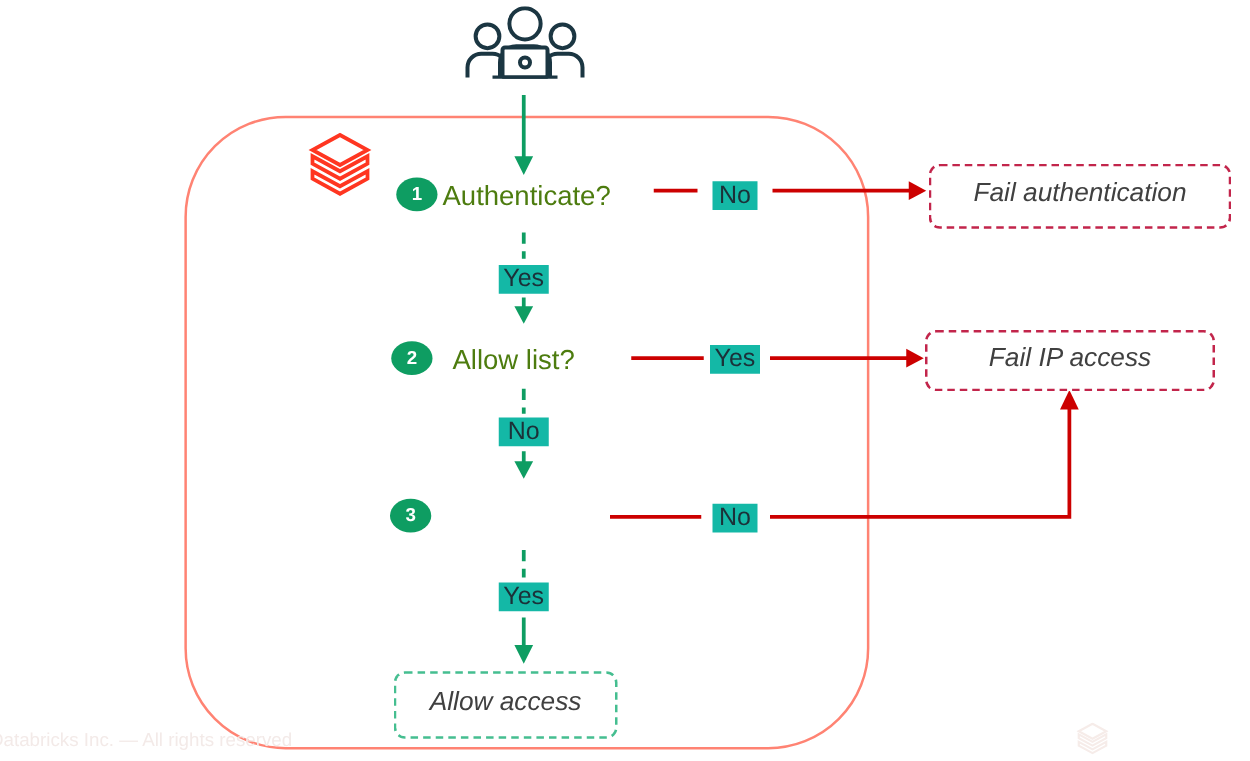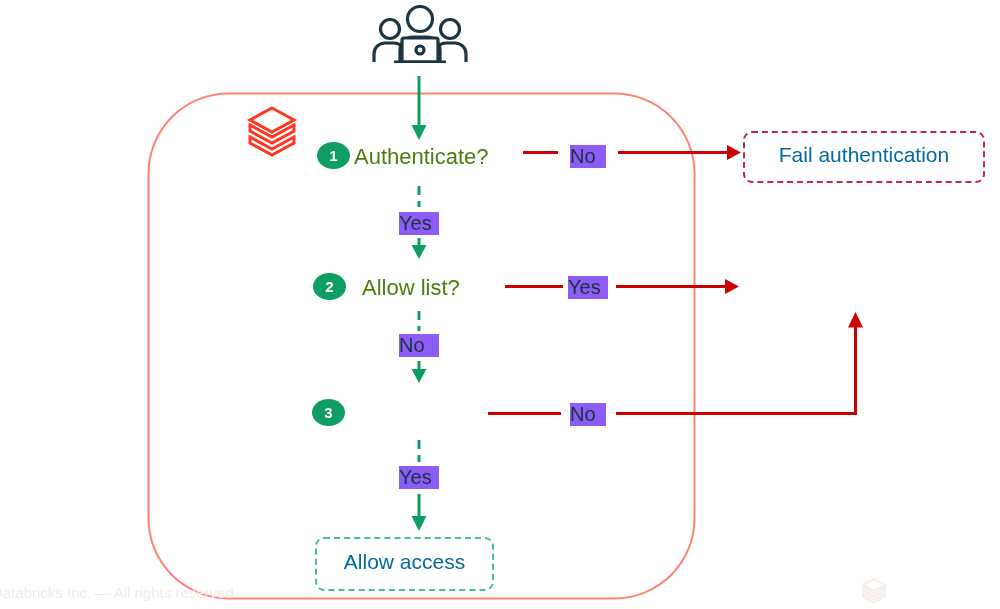--- a/index.html
+++ b/index.html
@@ -7,25 +7,25 @@
     position:relative;width:1000px;height:609px;background:#ffffff;overflow:hidden;
     font-family:"Liberation Sans","DejaVu Sans",sans-serif;color:#1B3139;
   }
   .abs{position:absolute;}
   .step-label{font-size:22px;line-height:27px;white-space:nowrap;color:#4d7c0f;}
   .badge{
     width:33px;height:27px;border-radius:50%;background:#0E9D62;color:#ffffff;
     font-size:15px;font-weight:bold;display:flex;align-items:center;justify-content:center;
   }
   .branch-label{
-    font-size:20px;line-height:23px;text-align:left;color:#1B3139;background:#8b5cf6;white-space:nowrap;
+    font-size:20px;line-height:23px;text-align:center;color:#1B3139;background:#14b8a6;white-space:nowrap;
   }
   .outcome{
     border:2px dashed #C2254B;border-radius:9px;text-align:center;font-size:21px;
-    color:#0369a1;background:#ffffff;white-space:nowrap;
+    color:#404040;background:#ffffff;white-space:nowrap;font-style:italic;
   }
   .outcome.green{border-color:#45BE90;}
   .watermark-text{font-size:15px;color:#F3EAE8;white-space:nowrap;}
 </style>
 </head>
 <body>
 
 <div class="canvas">
 
   <svg class="abs" style="left:0;top:0" width="1000" height="609" viewBox="0 0 1000 609">
@@ -93,20 +93,21 @@
 
   <div class="abs badge" style="left:317px;top:142px">1</div>
   <div class="abs step-label" style="left:354px;top:143px">Authenticate?</div>
   <div class="abs branch-label" style="left:570px;top:145px;width:36px">No</div>
   <div class="abs outcome" style="left:743px;top:131px;width:238px;height:48px;line-height:44px">Fail authentication</div>
   <div class="abs branch-label" style="left:399px;top:212px;width:40px">Yes</div>
 
   <div class="abs badge" style="left:313px;top:273px">2</div>
   <div class="abs step-label" style="left:362px;top:274px">Allow list?</div>
   <div class="abs branch-label" style="left:568px;top:276px;width:40px">Yes</div>
+  <div class="abs outcome" style="left:740px;top:264px;width:228px;height:45px;line-height:41px">Fail IP access</div>
   <div class="abs branch-label" style="left:399px;top:334px;width:40px">No</div>
 
   <div class="abs badge" style="left:312px;top:399px">3</div>
   <div class="abs branch-label" style="left:570px;top:403px;width:36px">No</div>
   <div class="abs branch-label" style="left:399px;top:466px;width:40px">Yes</div>
 
   <div class="abs outcome green" style="left:315px;top:537px;width:175px;height:50px;line-height:46px">Allow access</div>
 
   <div class="abs watermark-text" style="left:-8px;top:584px">Databricks Inc. — All rights reserved</div>
   <svg class="abs" style="left:861px;top:578px" width="26" height="27" viewBox="0 0 52 54" stroke="#F6ECE9" stroke-width="3.5" fill="none" stroke-linejoin="miter">

